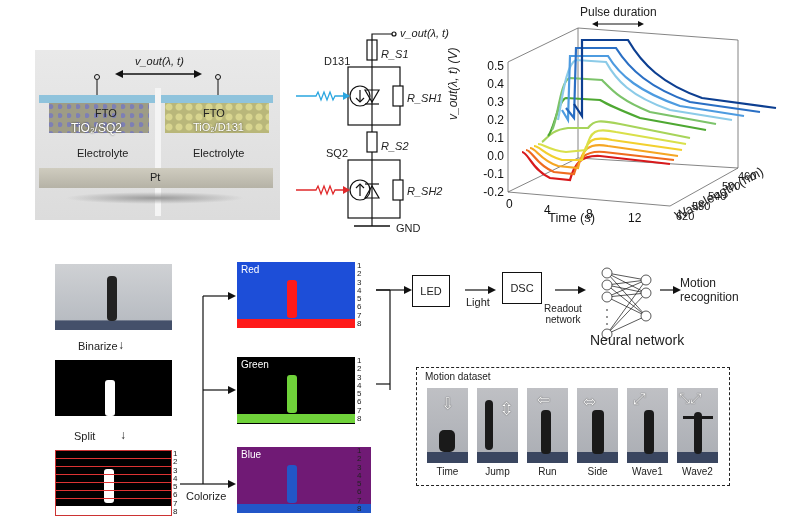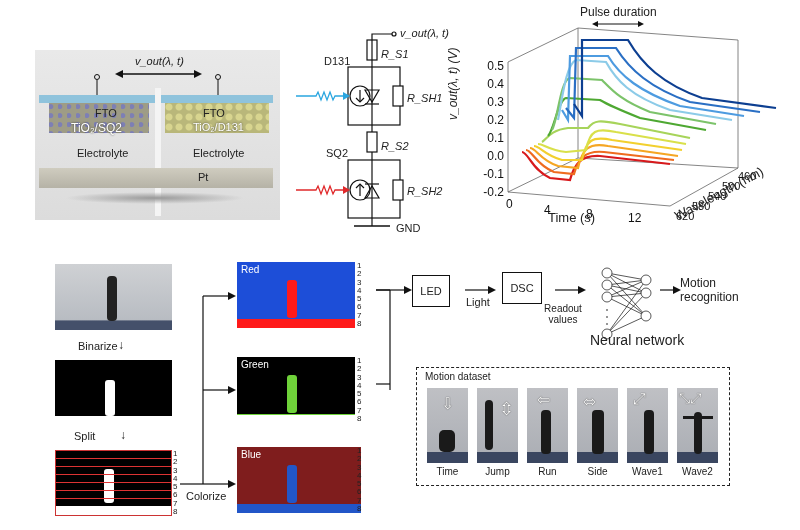--- a/index.html
+++ b/index.html
@@ -24,21 +24,21 @@
 
   <div class="abs" style="left:4px;top:118px;width:234px;height:20px;background:linear-gradient(#cfccbf,#b5b2a6);"></div>
   <div class="abs" style="left:30px;top:142px;width:180px;height:12px;background:radial-gradient(ellipse,#999 0%,transparent 70%);"></div>
 
   <div class="abs lbl" style="left:60px;top:57px;font-size:11px;">FTO</div>
   <div class="abs lbl" style="left:168px;top:57px;font-size:11px;">FTO</div>
   <div class="abs lbl" style="left:36px;top:71px;font-size:12px;color:#fff;text-shadow:0 0 2px #333;">TiO₂/SQ2</div>
   <div class="abs lbl" style="left:158px;top:71px;font-size:11px;color:#fff;text-shadow:0 0 2px #333;">TiO₂/D131</div>
   <div class="abs lbl" style="left:42px;top:97px;">Electrolyte</div>
   <div class="abs lbl" style="left:158px;top:97px;">Electrolyte</div>
-  <div class="abs lbl" style="left:115px;top:121px;margin-left:48px;">Pt</div>
+  <div class="abs lbl" style="left:115px;top:121px;">Pt</div>
 
   <svg class="abs" style="left:0;top:0" width="245" height="60">
     <circle cx="62" cy="27" r="2.5" fill="none" stroke="#111"></circle>
       <line x1="62" y1="30" x2="62" y2="45" stroke="#111"></line>
     <circle cx="183" cy="27" r="2.5" fill="none" stroke="#111"></circle>
       <line x1="183" y1="30" x2="183" y2="45" stroke="#111"></line>
     <line x1="82" y1="24" x2="165" y2="24" stroke="#111" stroke-width="1.3"></line>
     <polygon points="80,24 88,20 88,28" fill="#111"></polygon>
       <polygon points="167,24 159,20 159,28" fill="#111"></polygon>
   </svg>
@@ -187,26 +187,26 @@
   <polygon points="56,16 48,12 48,20" fill="#111"></polygon>
     <polygon points="56,110 48,106 48,114" fill="#111"></polygon>
     <polygon points="56,204 48,200 48,208" fill="#111"></polygon>
 </svg>
 
 <div class="photo" style="left:237px;top:262px;width:118px;height:66px;background:#1d4ed8;">
   <div class="abs" style="left:50px;top:18px;width:10px;height:38px;background:#ff1a1a;border-radius:3px;"></div>
   <div class="abs" style="left:0;top:57px;width:100%;height:9px;background:#ff1a1a;"></div>
   <div class="abs" style="left:4px;top:2px;color:#fff;font-size:10px;">Red</div>
 </div>
-<div class="photo" style="left:237px;top:357px;width:118px;height:58px;background:#000;">
+<div class="photo" style="left:237px;top:357px;width:118px;height:67px;background:#000;">
   <div class="abs" style="left:50px;top:18px;width:10px;height:38px;background:#6fd23a;border-radius:3px;"></div>
   <div class="abs" style="left:0;top:57px;width:100%;height:9px;background:#6fd23a;"></div>
   <div class="abs" style="left:4px;top:2px;color:#fff;font-size:10px;">Green</div>
 </div>
-<div class="photo" style="left:237px;top:447px;width:124px;height:66px;background:#7f1d1d;">
+<div class="photo" style="left:237px;top:447px;width:134px;height:66px;background:#701a75;">
   <div class="abs" style="left:50px;top:18px;width:10px;height:38px;background:#2256c8;border-radius:3px;"></div>
   <div class="abs" style="left:0;top:57px;width:100%;height:9px;background:#2256c8;"></div>
   <div class="abs" style="left:4px;top:2px;color:#fff;font-size:10px;">Blue</div>
 </div>
 <div class="num" style="left:357px;top:262px;">
     <div>1</div>
     <div>2</div>
     <div>3</div>
     <div>4</div>
     <div>5</div>
@@ -272,21 +272,21 @@
   </g>
   <g fill="#111">
       <circle cx="237" cy="50" r="0.8"></circle>
       <circle cx="237" cy="57" r="0.8"></circle>
       <circle cx="237" cy="64" r="0.8"></circle>
     </g>
 </svg>
 <div class="abs" style="left:412px;top:275px;width:36px;height:30px;border:1.4px solid #111;display:flex;align-items:center;justify-content:center;font-size:11px;">LED</div>
 <div class="abs lbl" style="left:466px;top:296px;">Light</div>
 <div class="abs" style="left:502px;top:272px;width:38px;height:30px;border:1.4px solid #111;display:flex;align-items:center;justify-content:center;font-size:11px;">DSC</div>
-<div class="abs lbl" style="left:540px;top:303px;width:46px;text-align:center;font-size:10px;">Readout values</div>
+<div class="abs lbl" style="left:540px;top:303px;width:46px;text-align:center;font-size:10px;">Readout network</div>
 <div class="abs lbl" style="left:590px;top:332px;font-size:14px;">Neural network</div>
 <div class="abs lbl" style="left:680px;top:276px;width:60px;text-align:left;font-size:12px;">Motion recognition</div>
 
 <div class="abs" style="left:416px;top:367px;width:312px;height:117px;border:1.5px dashed #222;">
   <div class="abs" style="left:8px;top:3px;font-size:10px;">Motion dataset</div>
   <div class="abs" style="left:10px;top:20px;display:flex;gap:9px;">
     <div style="width:41px;">
       <div style="height:75px;background:linear-gradient(#bfc0c4,#adb0b6 85%,#3a4660 86%);position:relative;">
           <div style="position:absolute;left:14px;top:6px;font-size:16px;color:#fff;text-shadow:0 0 1px #000;">⇩</div>
           <div style="position:absolute;left:12px;top:42px;width:16px;height:22px;background:#1a1a1a;border-radius:5px;"></div>

